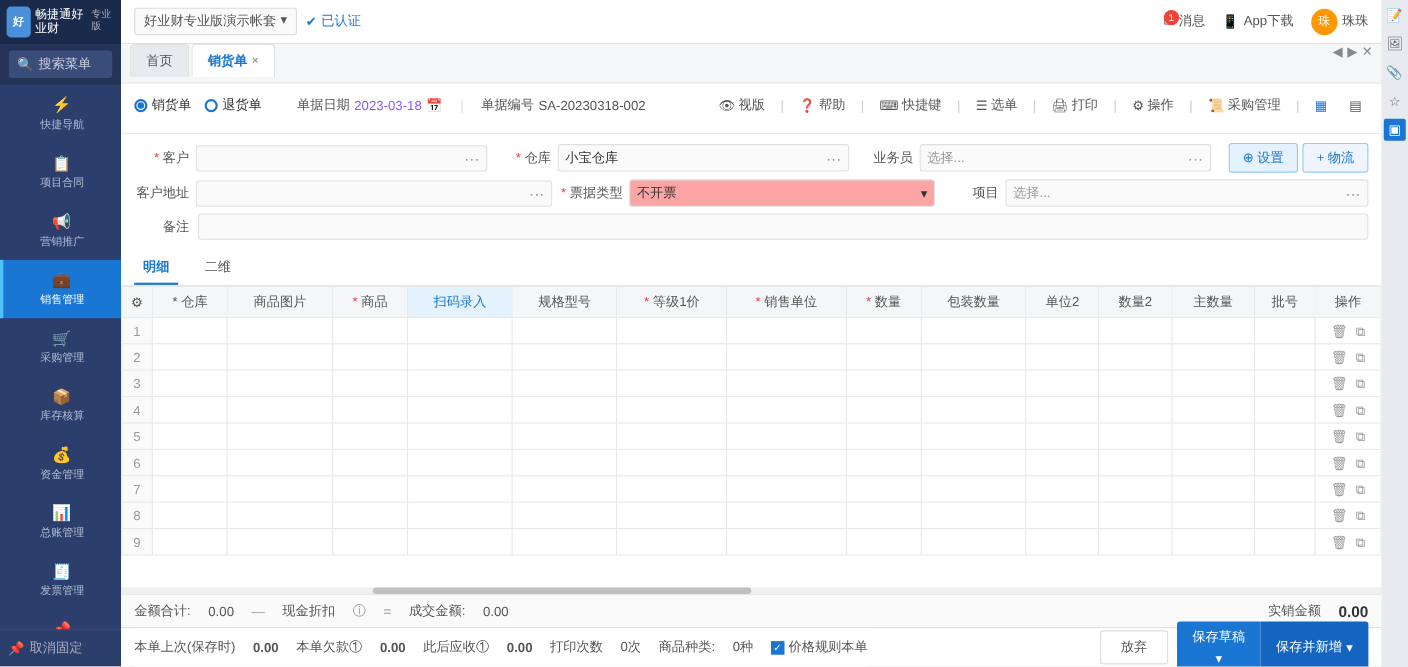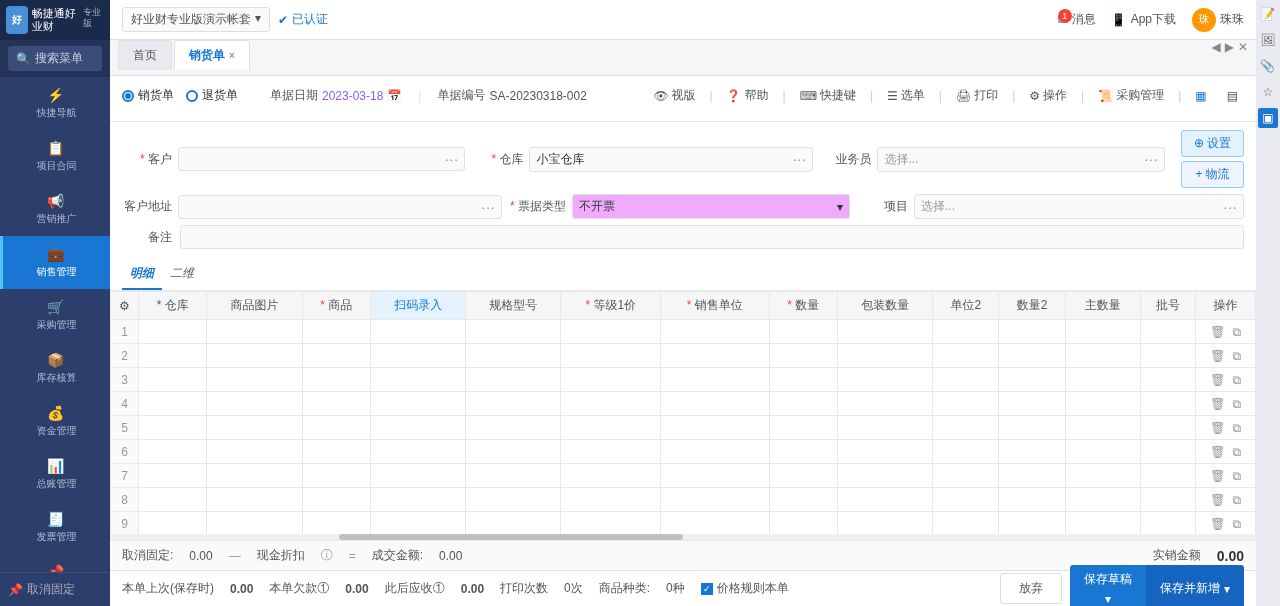--- a/index.html
+++ b/index.html
@@ -56,31 +56,31 @@
     .toolbar-separator { color: #ccc; }
 
     
     .form-fields { padding: 8px 12px 6px; display: flex; flex-direction: column; gap: 6px; flex-shrink: 0; }
     .form-row { display: flex; align-items: center; gap: 8px; }
     .form-field { display: flex; align-items: center; gap: 6px; flex: 1; }
     .field-label { color: #555; white-space: nowrap; min-width: 50px; text-align: right; }
     .field-label.required::before { content: '* '; color: #f44336; }
     .field-input { flex: 1; border: 1px solid #e0e0e0; border-radius: 3px; padding: 3px 6px; color: #333; background: #fafafa; cursor: pointer; display: flex; align-items: center; justify-content: space-between; min-height: 24px; }
     .field-input .dots { color: #999; font-size: 14px; }
-    .field-select { flex: 1; border: 1px solid #e0e0e0; border-radius: 3px; padding: 3px 6px; color: #333; background: #f0abfc; display: flex; align-items: center; justify-content: space-between; min-height: 24px; cursor: pointer; }
+    .field-select { flex: 1; border: 1px solid #e0e0e0; border-radius: 3px; padding: 3px 6px; color: #333; background: #fca5a5; display: flex; align-items: center; justify-content: space-between; min-height: 24px; cursor: pointer; }
     .textarea-field { flex: 1; border: 1px solid #e0e0e0; border-radius: 3px; padding: 4px 6px; color: #999; background: #fafafa; min-height: 24px; }
 
     
-    .action-btns { display: flex; flex-direction: column; gap: 4px; margin-left: 8px; }
+    .action-btns { display: flex; gap: 4px; margin-left: 8px; }
     .action-btn { padding: 4px 12px; border-radius: 3px; cursor: pointer; font-size: 11px; text-align: center; }
     .action-btn.primary { background: #e3f2fd; color: #1976d2; border: 1px solid #90caf9; }
     .action-btn.secondary { background: #f0f4ff; color: #1976d2; border: 1px solid #90caf9; }
 
     
-    .table-tabs { padding: 6px 12px 0; display: flex; border-bottom: 1px solid #e8e8e8; flex-shrink: 0; font-style: italic; }
+    .table-tabs { padding: 6px 12px 0; display: flex; gap: 16px; border-bottom: 1px solid #e8e8e8; flex-shrink: 0; }
     .table-tab { padding: 4px 8px 6px; cursor: pointer; color: #555; border-bottom: 2px solid transparent; }
     .table-tab.active { color: #1976d2; border-bottom: 2px solid #1976d2; font-weight: bold; }
 
     
     .table-wrap { flex: 1; overflow: auto; position: relative; }
     .data-table { width: 100%; border-collapse: collapse; font-size: 11px; }
     .data-table th { background: #f5f6f8; border: 1px solid #e8e8e8; padding: 5px 4px; color: #555; white-space: nowrap; font-weight: normal; position: sticky; top: 0; z-index: 2; }
     .data-table th.highlight { background: #e3f2fd; color: #1976d2; }
     .data-table td { border: 1px solid #e8e8e8; padding: 4px; height: 24px; color: #333; }
     .data-table .row-num { color: #999; text-align: center; background: #fafafa; width: 24px; }
@@ -570,21 +570,21 @@
           </tbody>
 
       </table>
     </div>
 
     <div class="scrollbar-area">
       <div class="scrollbar-thumb"></div>
     </div>
 
     <div class="bottom-bar">
-      <span>取消固定:</span>
+      <span>金额合计:</span>
       <span>0.00</span>
       <span style="color:#999;">—</span>
       <span>现金折扣</span>
       <span style="color:#999;cursor:pointer;">ⓘ</span>
       <span style="color:#999;">=</span>
       <span>成交金额:</span>
       <span>0.00</span>
       <div style="margin-left:auto;display:flex;align-items:center;gap:16px;">
         <span>实销金额</span>
         <span style="font-size:14px;font-weight:bold;color:#333;">0.00</span>

